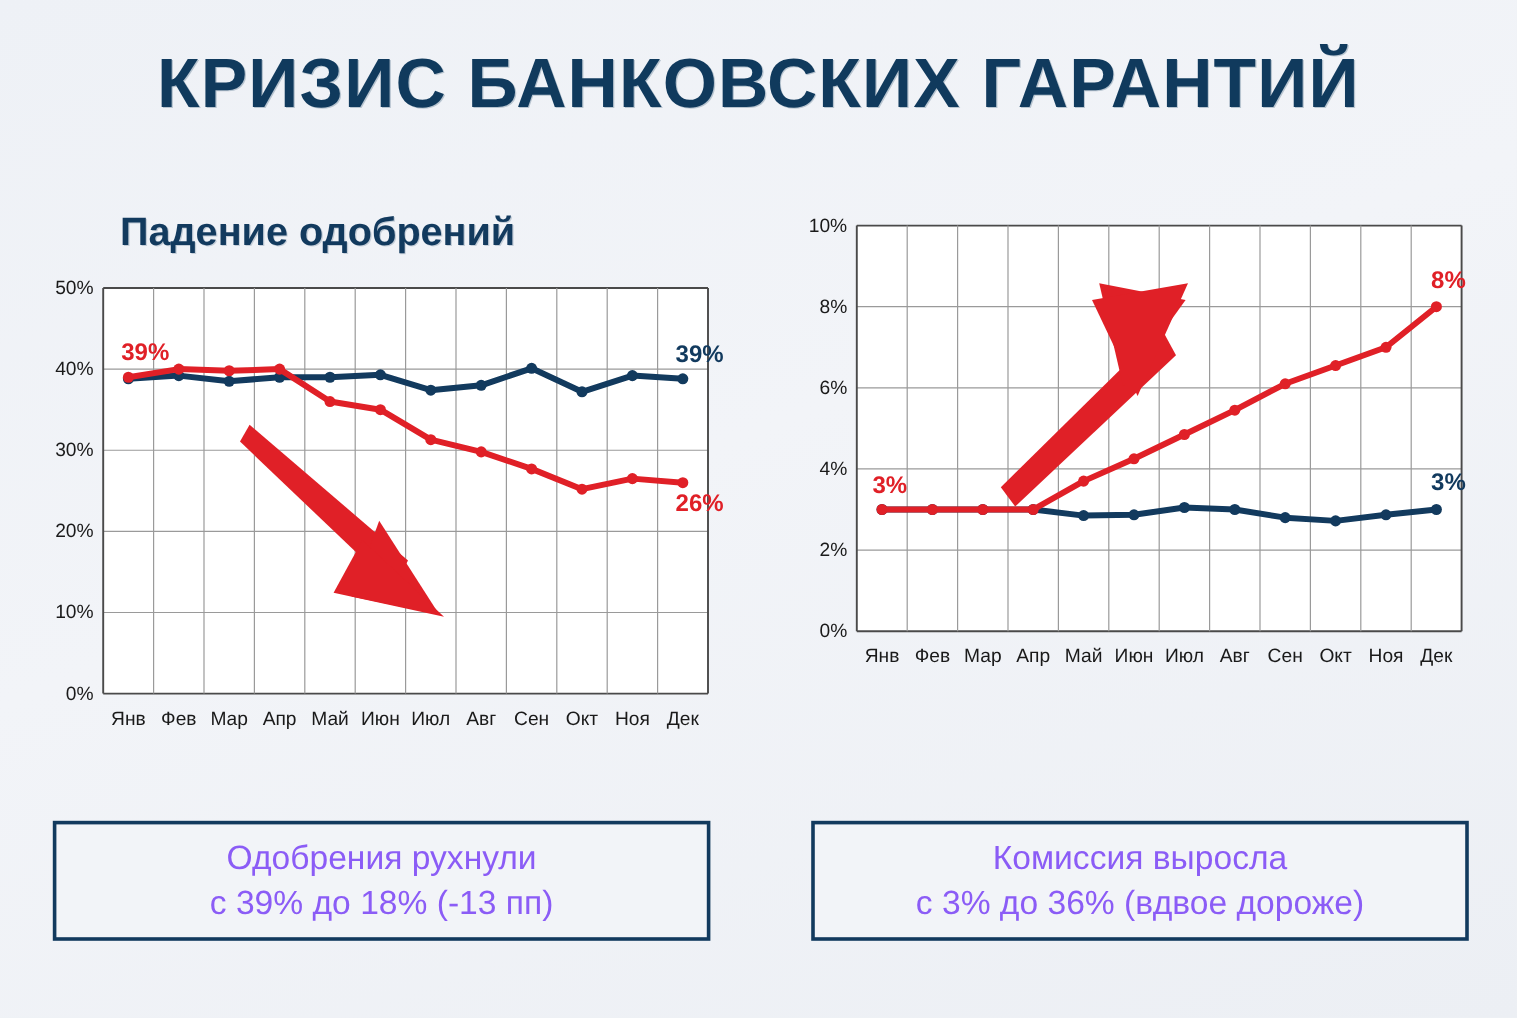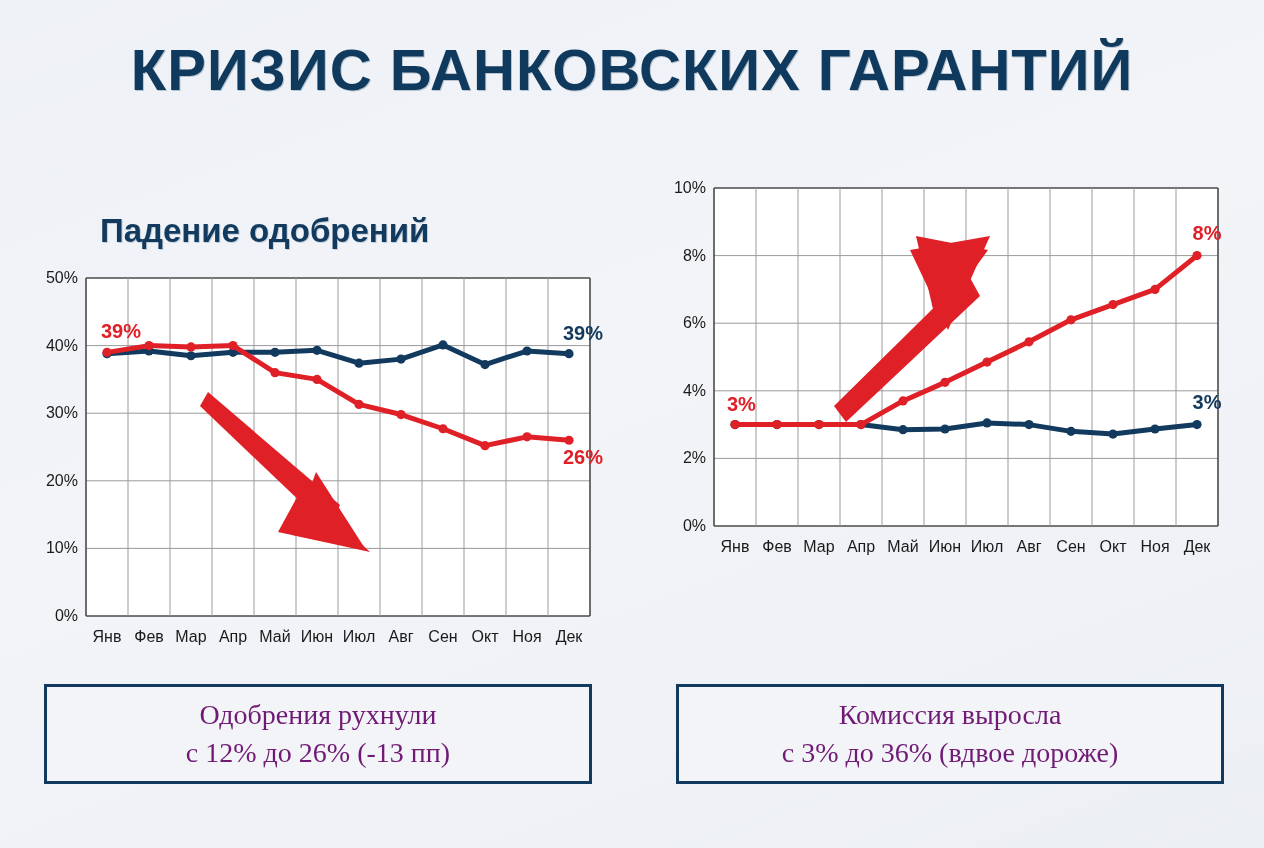--- a/index.html
+++ b/index.html
@@ -29,21 +29,21 @@
     font-weight: bold;
     letter-spacing: 1px;
     color: #103A5D;
     font-family: "Liberation Sans", sans-serif;
     text-shadow: 1px 1px 0 rgba(16,58,93,0.25);
   }
   .panel {
     position: absolute;
     top: 170px;
   }
-  .panel-left  { left: 40px;  width: 580px; margin-top: 38px; }
+  .panel-left  { left: 40px;  width: 580px; }
   .panel-right { left: 668px; width: 580px; }
 
   .panel-title {
     font-size: 33px;
     font-weight: bold;
     color: #123A5E;
     margin: 0;
     padding: 0;
     height: 52px;
     line-height: 46px;
@@ -73,22 +73,22 @@
     display: flex;
     align-items: center;
     justify-content: center;
     text-align: center;
   }
   .caption-left  { left: 44px;  width: 548px; }
   .caption-right { left: 676px; width: 548px; }
   .caption-text {
     font-size: 28px;
     line-height: 38px;
-    color: #701a75;
-    font-family: Liberation Serif, serif;
+    color: #8b5cf6;
+    font-family: Liberation Sans, sans-serif;
   }
   .caption-text .l2 { display: block; }
 
   text { font-family: "Liberation Sans", sans-serif; }
   .tick-label  { font-size: 16px; fill: #1a1a1a; font-weight: normal; }
   .month-label { font-size: 16px; fill: #1a1a1a; }
   .val-red  { font-size: 20px; font-weight: bold; fill: #E02027; }
   .val-blue { font-size: 20px; font-weight: bold; fill: #123A5E; }
 </style>
 </head>
@@ -253,21 +253,21 @@
           <text x="59" y="240.60000000000002" text-anchor="start" class="val-red">3%</text>
           <text x="539" y="69.59999999999997" text-anchor="middle" class="val-red">8%</text>
           <text x="539" y="238.60000000000002" text-anchor="middle" class="val-blue">3%</text>
         </svg>
     </div>
   </div>
 
   <div class="caption-box caption-left">
     <div class="caption-text">
       <span class="l1">Одобрения рухнули</span>
-      <span class="l2">с 12% до 26% (-13 пп)</span>
+      <span class="l2">с 39% до 18% (-13 пп)</span>
     </div>
   </div>
 
   <div class="caption-box caption-right">
     <div class="caption-text">
       <span class="l1">Комиссия выросла</span>
       <span class="l2">с 3% до 36% (вдвое дороже)</span>
     </div>
   </div>
 

